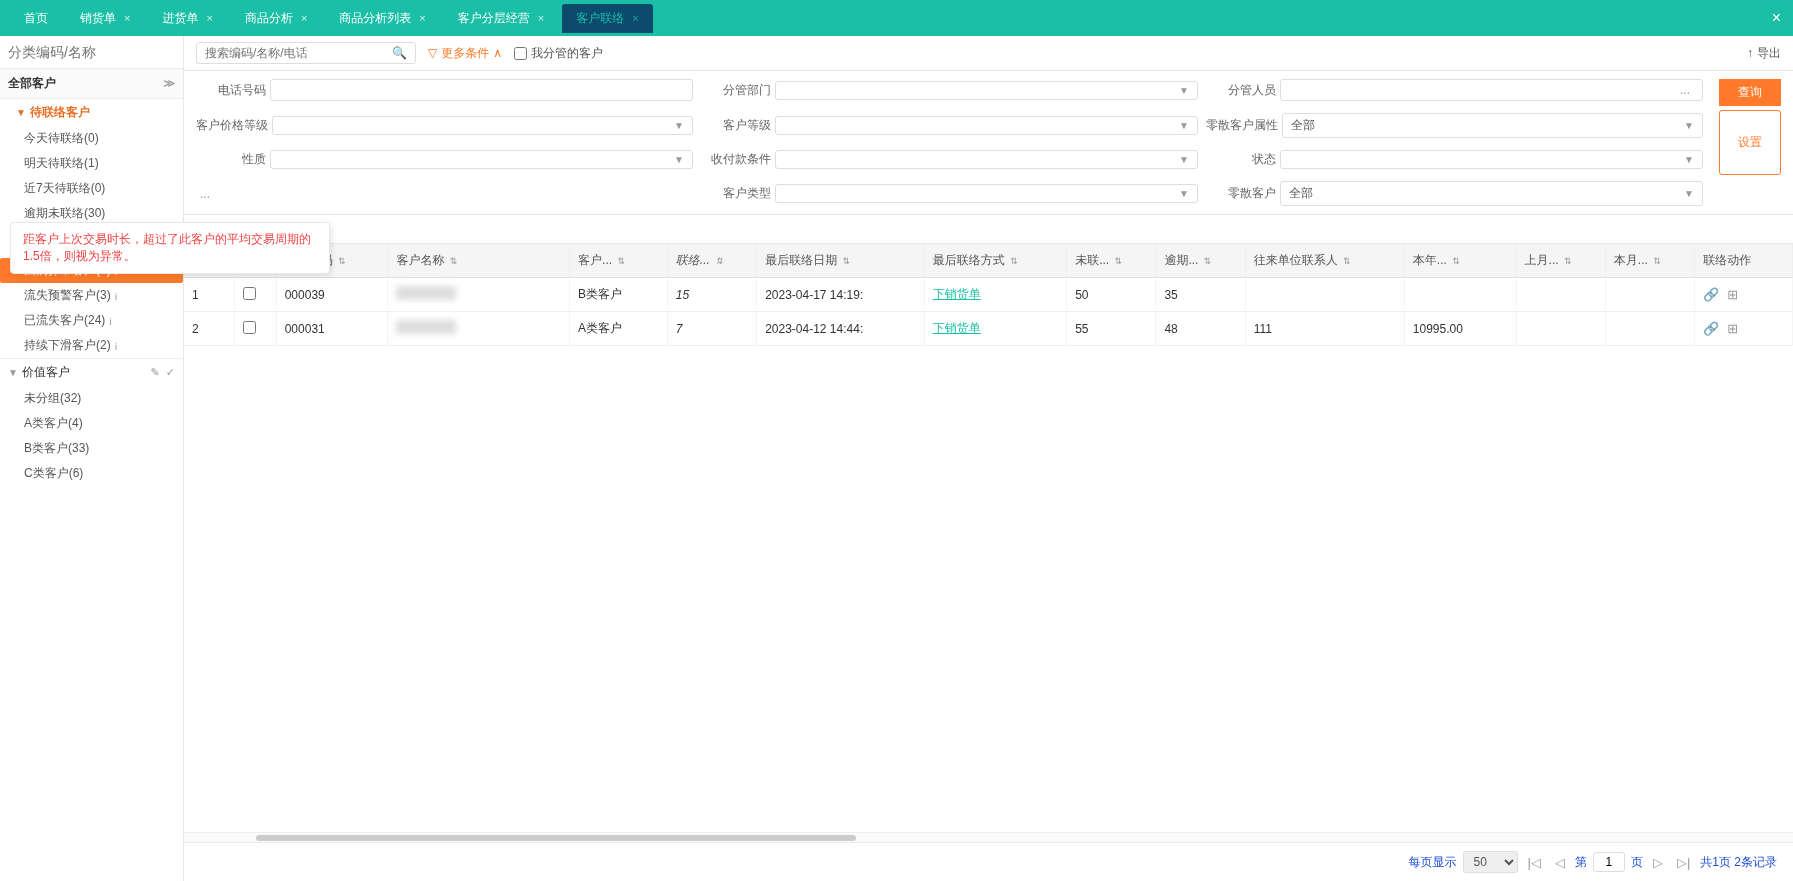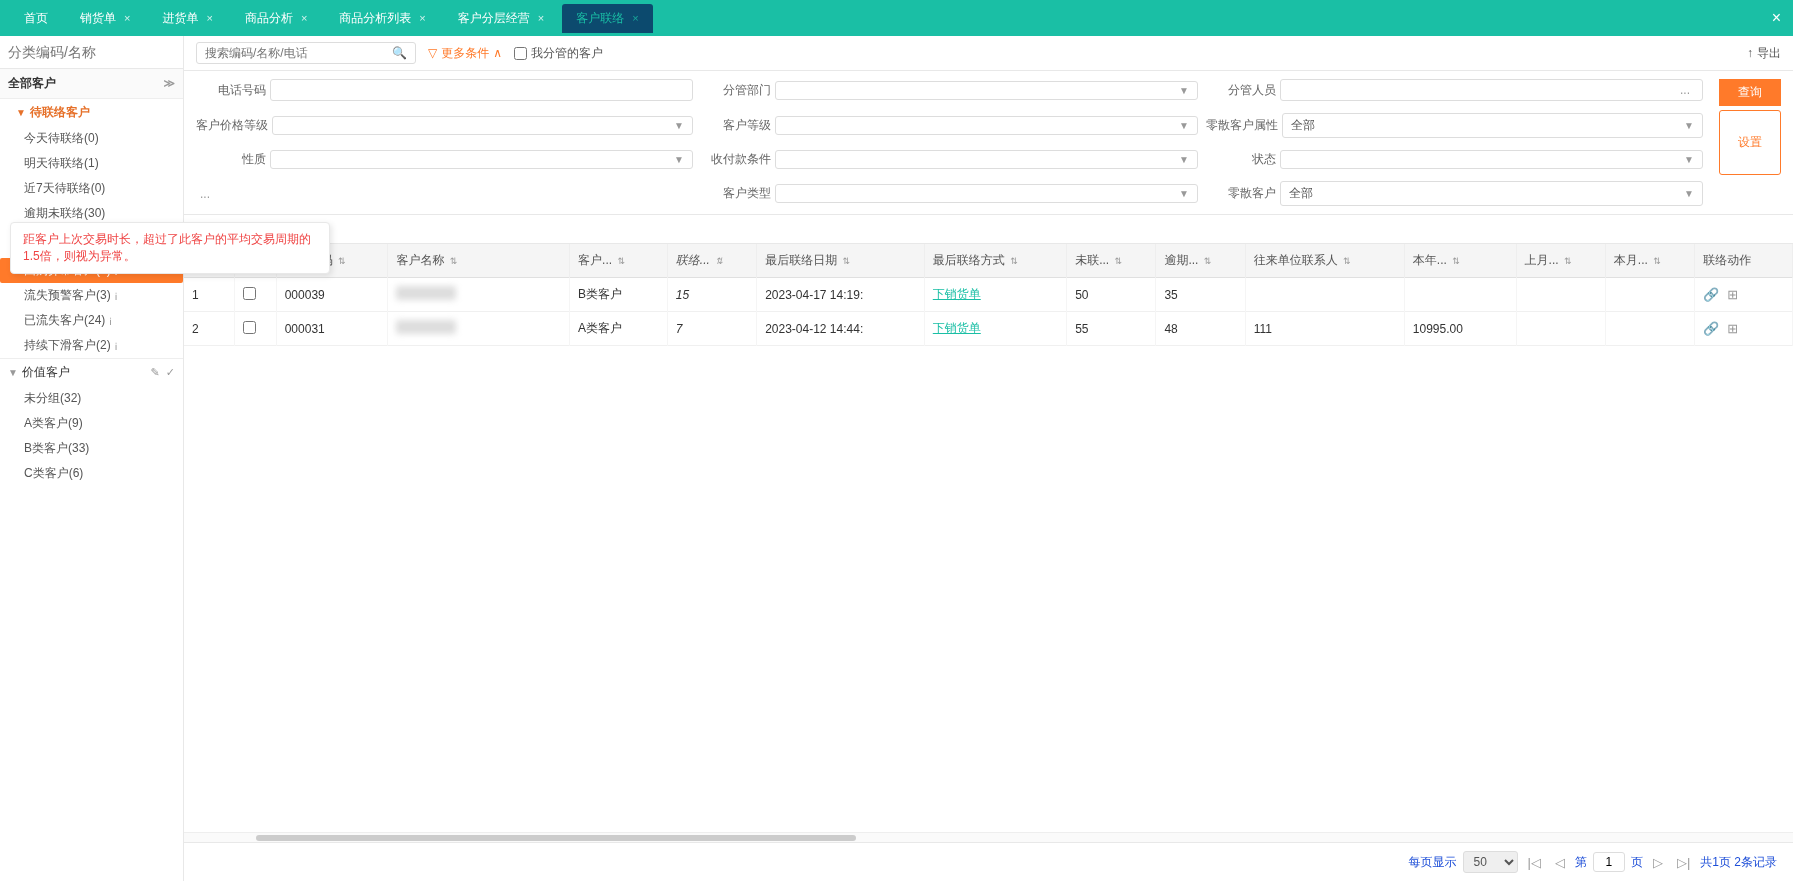--- a/index.html
+++ b/index.html
@@ -508,21 +508,21 @@
         <span class="arrow">▼</span>
         <span>价值客户</span>
         <span class="edit-icon">✎</span>
         <span style="color:#999;font-size:11px;margin-left:2px;">✓</span>
       </div>
 
       <div class="sidebar-item">
         <span>未分组(32)</span>
       </div>
       <div class="sidebar-item">
-        <span>A类客户(9)</span>
+        <span>A类客户(4)</span>
       </div>
       <div class="sidebar-item">
         <span>B类客户(33)</span>
       </div>
       <div class="sidebar-item">
         <span>C类客户(6)</span>
       </div>
     </div>
   </div>
 

